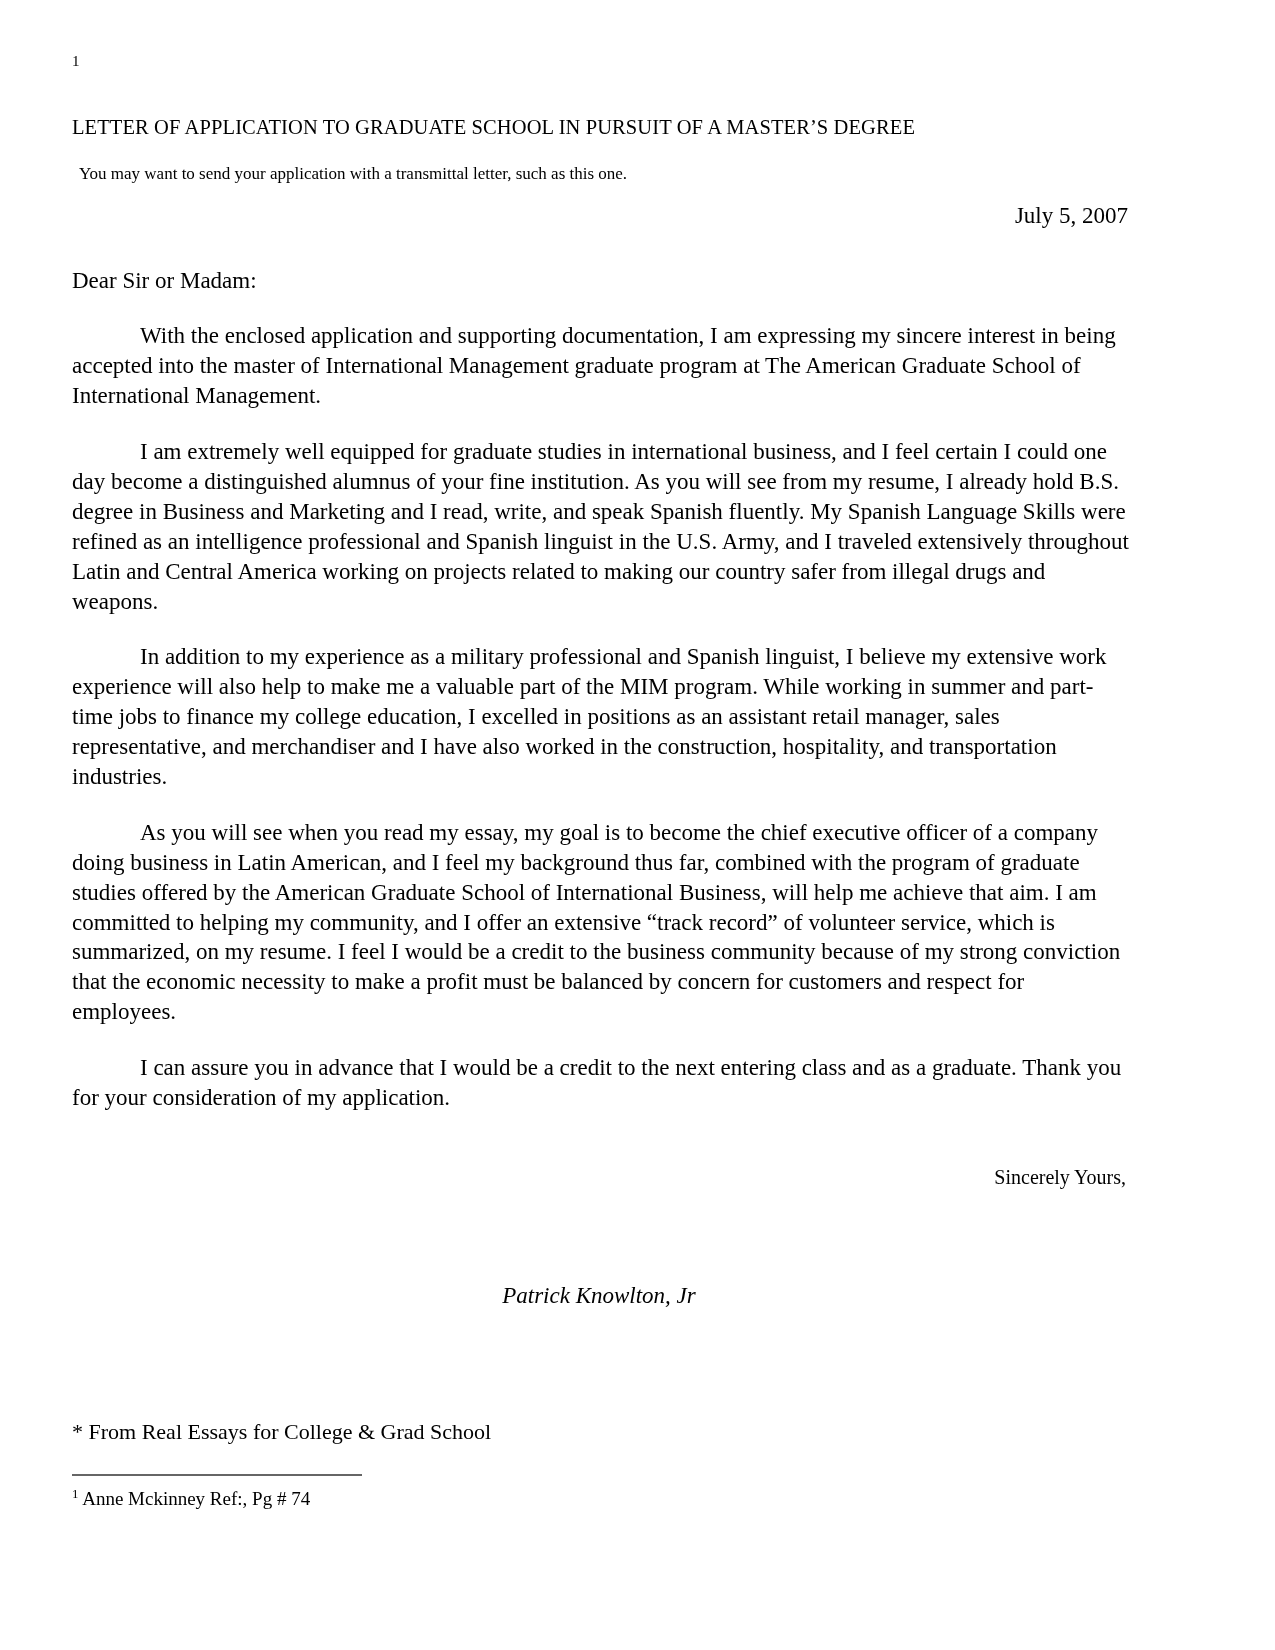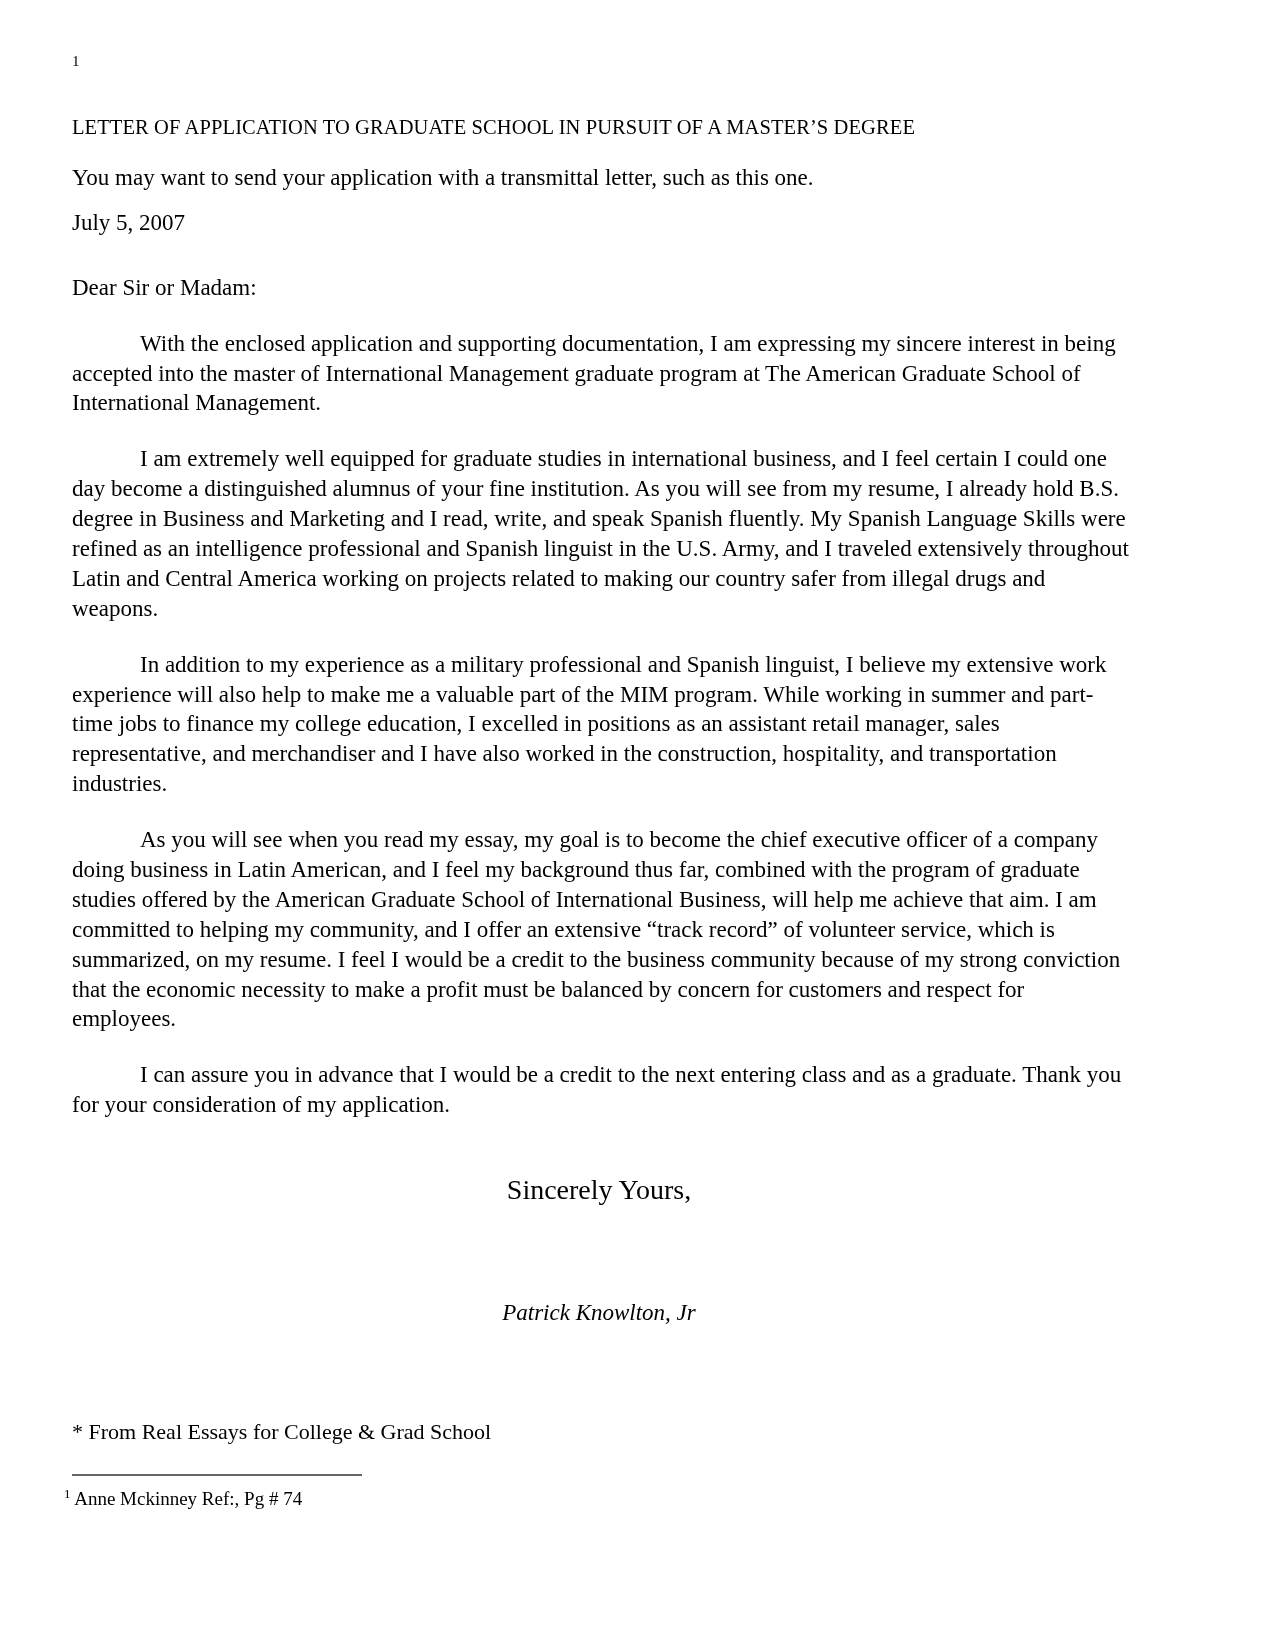--- a/index.html
+++ b/index.html
@@ -31,27 +31,27 @@
     height: 20px;
   }
   .doc-heading {
     font-size: 20.5px;
     font-weight: normal;
     letter-spacing: 0.1px;
     margin: 42px 0 0 0;
     line-height: 1.15;
   }
   .intro-note {
-    font-size: 23px;
-    margin: 24px 0 0 0;
+    font-size: 17px;
+    margin: 24px 0 0 7px;
     line-height: 1.2;
   }
   .date-line {
     font-size: 23px;
-    text-align: left;
+    text-align: right;
     margin: 18px 0 0 0;
     padding-right: 4px;
     line-height: 1.25;
   }
   .address-block {
     font-size: 23px;
     margin: 35px 0 0 0;
     line-height: 1.25;
   }
   .address-block div {
@@ -68,22 +68,22 @@
     line-height: 1.25;
   }
   .body-par {
     font-size: 23px;
     line-height: 1.30;
     margin: 26px 0 0 0;
     text-indent: 68px;
     text-align: left;
   }
   .closing {
-    font-size: 28px;
-    text-align: center;
+    font-size: 20px;
+    text-align: right;
     margin: 52px 0 12px 0;
     padding-right: 6px;
     line-height: 1.25;
   }
   .signer {
     font-size: 23px;
     text-align: center;
     margin: 92px 0 0 0;
     padding-right: 6px;
     line-height: 1.25;
@@ -99,21 +99,21 @@
   .footnote-rule {
     position: absolute;
     left: 72px;
     top: 1474px;
     width: 290px;
     height: 2px;
     background: #666666;
   }
   .footnote-text {
     position: absolute;
-    left: 64px;
+    left: 72px;
     top: 1487px;
     font-size: 19px;
     line-height: 1.25;
   }
   .footnote-text sup {
     font-size: 0.68em;
   }
 </style>
 </head>
 <body>

